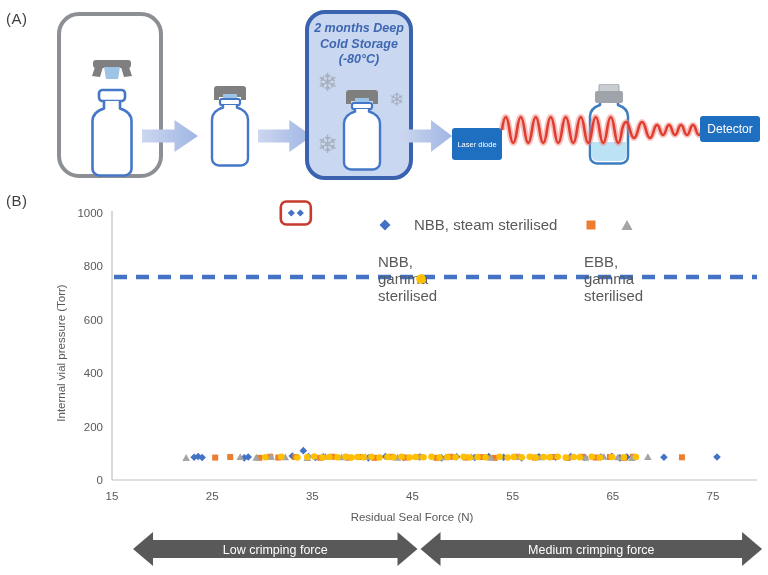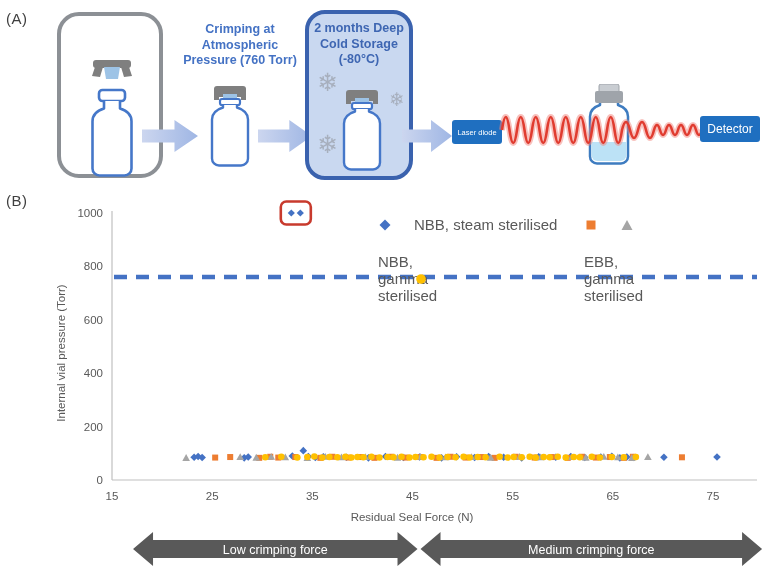--- a/index.html
+++ b/index.html
@@ -11,21 +11,21 @@
               text-align:center;white-space:pre-line;}
   .step-box{box-sizing:border-box;border-radius:22px;}
   #box-stoppering{left:57px;top:12px;width:106px;height:166px;border:4px solid #8c9095;background:#fff;}
   #box-coldstorage{left:305px;top:10px;width:108px;height:170px;border:4px solid #3a62ae;background:#c9d8f0;border-radius:20px;}
   #box-coldstorage .step-title{color:#3e66b2;}
   .flow-arrow{height:32px;background:linear-gradient(90deg,#ccd6ef 0%,#9fb6e4 100%);
               clip-path:polygon(0 30%,58% 30%,58% 0,100% 50%,58% 100%,58% 70%,0 70%);}
   .snow{color:#a7afbd;font-family:"DejaVu Sans",sans-serif;line-height:1;}
   .device-box{background:#1f6fc0;color:#fff;display:flex;align-items:center;justify-content:center;
               border-radius:3px;text-align:center;}
-  #laser-box{left:452px;top:120px;width:50px;height:24px;font-size:7.5px;}
+  #laser-box{left:452px;top:128px;width:50px;height:32px;font-size:7.5px;}
   #detector-box{left:700px;top:116px;width:60px;height:26px;font-size:12px;}
   #legend{left:378px;top:216px;display:grid;grid-template-columns:16px 150px 16px 158px;
           grid-column-gap:6px;grid-row-gap:12px;align-items:center;font-size:15px;color:#595959;gap:20px;}
   #chart-svg{left:0;top:0;}
   .tick{font-size:11.5px;fill:#595959;}
   .axis-title{font-size:11.5px;fill:#595959;}
   .range-label{font-size:12.5px;fill:#ffffff;}
 </style>
 </head>
 <body>
@@ -42,36 +42,33 @@
       <polygon points="13,7 29,7 27,19 15,19" fill="#9dc3e6"></polygon>
     </svg>
     <svg class="abs" style="left:24px;top:72px;" width="54" height="90">
       <rect x="14" y="2" width="26" height="11" rx="3.5" fill="#fff" stroke="#4577c9" stroke-width="2.6"></rect>
       <path d="M19,13 v7.5 c-8.5,2.5 -11.5,6.5 -11.5,13 v47 a7,7 0 0 0 7,7 h25 a7,7 0 0 0 7,-7 v-47 c0,-6.5 -3,-10.5 -11.5,-13 V13" fill="#fff" stroke="#4577c9" stroke-width="2.6" stroke-linejoin="round"></path>
     </svg>
   </div>
 
   <div class="abs flow-arrow" style="left:142px;top:120px;width:56px;"></div>
 
-  <div class="abs step-title" style="left:176px;top:22px;width:128px;">Crimping at
-Atmospheric
-Pressure (760 Torr)</div>
   <svg class="abs" style="left:205px;top:86px;" width="50" height="82">
     <rect x="9" y="0" width="32" height="11" rx="3" fill="#7f7f7f"></rect>
     <rect x="9" y="8" width="5" height="6" fill="#7f7f7f"></rect>
     <rect x="36" y="8" width="5" height="6" fill="#7f7f7f"></rect>
     <rect x="18" y="8" width="14" height="8" fill="#9dc3e6"></rect>
     <rect x="15" y="13" width="20" height="6" rx="2" fill="#fff" stroke="#4577c9" stroke-width="2.2"></rect>
     <path d="M18,19 v2.5 c-8,2.5 -11,6 -11,12 v39 a7,7 0 0 0 7,7 h22 a7,7 0 0 0 7,-7 v-39 c0,-6 -3,-9.5 -11,-12 V19" fill="#fff" stroke="#4577c9" stroke-width="2.4" stroke-linejoin="round"></path>
   </svg>
 
   <div class="abs flow-arrow" style="left:258px;top:120px;width:54px;"></div>
 
   <div class="abs step-box" id="box-coldstorage">
-    <div class="abs step-title" style="left:0;top:7px;width:100px;">2 months Deep
+    <div class="abs step-title" style="left:0;top:7px;width:100px;font-style:italic;">2 months Deep
 Cold Storage
 (-80°C)</div>
     <div class="abs snow" style="left:8px;top:56px;font-size:25px;">❄</div>
     <div class="abs snow" style="left:80px;top:76px;font-size:19px;">❄</div>
     <div class="abs snow" style="left:8px;top:118px;font-size:25px;">❄</div>
     <svg class="abs" style="left:28px;top:76px;" width="50" height="82">
       <rect x="9" y="0" width="32" height="11" rx="3" fill="#7f7f7f"></rect>
       <rect x="9" y="8" width="5" height="6" fill="#7f7f7f"></rect>
       <rect x="36" y="8" width="5" height="6" fill="#7f7f7f"></rect>
       <rect x="18" y="8" width="14" height="8" fill="#9dc3e6"></rect>

